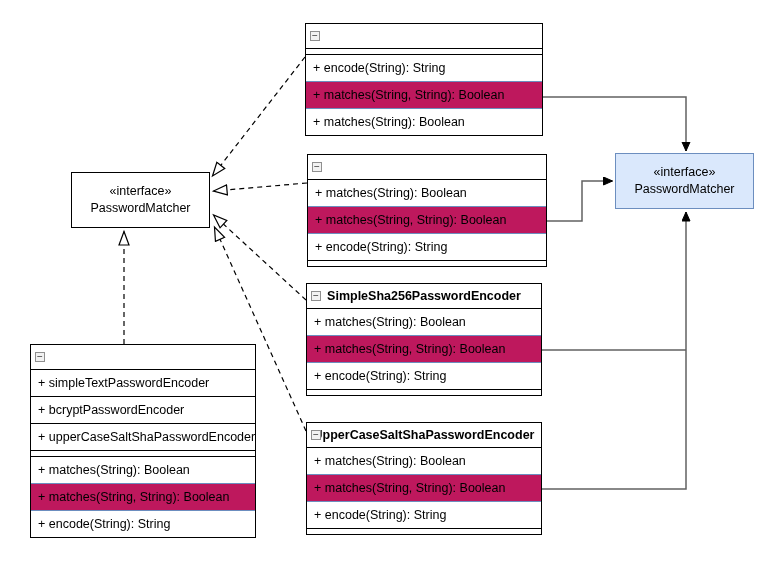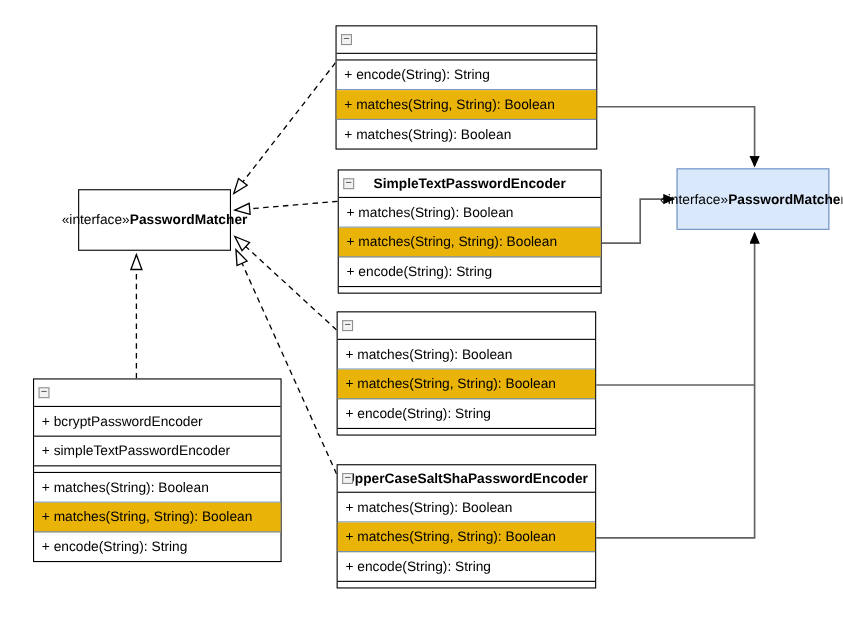--- a/index.html
+++ b/index.html
@@ -21,31 +21,31 @@
     border:1px solid #8f8f8f; background:#f2f2f2; color:#333;
     font-size:10px; line-height:8px; text-align:center; font-weight:400;
   }
   .sep  { height:5px; border-bottom:1px solid #000; }  
   .sepb { height:5px; }                                 
   .row {
     height:26px; line-height:26px; padding-left:7px;
     border-bottom:1px solid #000; white-space:nowrap; overflow:hidden;
   }
   .row:last-child { border-bottom:none; }
-  .row.hl  { background:#eab308; border-bottom:1px solid #6c8ebf; }
+  .row.hl  { background:#be185d; border-bottom:1px solid #6c8ebf; }
   .row.pre { border-bottom-color:#6c8ebf; }
 
   
   .iface {
     position:absolute; box-sizing:border-box; border:1px solid #000; background:#fff;
-    display:flex; align-items:center; justify-content:center;
+    display:flex; flex-direction:column; align-items:center; justify-content:center;
     line-height:17px; text-align:center;
   }
   .iface.blue { background:#dae8fc; border-color:#6c8ebf; }
-  .iface .nm  { font-weight:700; }
+  .iface .nm  { font-weight:400; }
 </style>
 </head>
 <body>
 
 <div class="canvas">
 
   <svg class="wires" width="766" height="568" viewBox="0 0 766 568">
     <defs>
       <marker id="mTri" markerUnits="userSpaceOnUse" markerWidth="17" markerHeight="14" refX="14.5" refY="6" orient="auto">
         <path d="M1,1 L14.5,6 L1,11 Z" fill="#ffffff" stroke="#000000" stroke-width="1.2"></path>
@@ -87,31 +87,31 @@
     </div>
     <div class="sep"></div>
     <div class="row pre">+ encode(String): String</div>
     <div class="row hl">+ matches(String, String): Boolean</div>
     <div class="row">+ matches(String): Boolean</div>
   </div>
 
   <div class="cls" style="left:307px; top:154px; width:240px;">
     <div class="cls-title">
       <span class="collapse">−</span>
-      <span>SimpleTextPasswordEncoder</span>
     </div>
     <div class="row pre">+ matches(String): Boolean</div>
     <div class="row hl">+ matches(String, String): Boolean</div>
     <div class="row" style="border-bottom:1px solid #000;">+ encode(String): String</div>
     <div class="sepb"></div>
   </div>
 
   <div class="cls" style="left:306px; top:283px; width:236px;">
     <div class="cls-title">
       <span class="collapse">−</span>
+      <span>SimpleSha256PasswordEncoder</span>
     </div>
     <div class="row pre">+ matches(String): Boolean</div>
     <div class="row hl">+ matches(String, String): Boolean</div>
     <div class="row" style="border-bottom:1px solid #000;">+ encode(String): String</div>
     <div class="sepb"></div>
   </div>
 
   <div class="cls" style="left:306px; top:422px; width:236px;">
     <div class="cls-title">
       <span class="collapse">−</span>
@@ -120,21 +120,22 @@
     <div class="row pre">+ matches(String): Boolean</div>
     <div class="row hl">+ matches(String, String): Boolean</div>
     <div class="row" style="border-bottom:1px solid #000;">+ encode(String): String</div>
     <div class="sepb"></div>
   </div>
 
   <div class="cls" style="left:30px; top:344px; width:226px;">
     <div class="cls-title">
       <span class="collapse">−</span>
     </div>
+    <div class="row">+ simpleTextPasswordEncoder</div>
     <div class="row">+ bcryptPasswordEncoder</div>
-    <div class="row">+ simpleTextPasswordEncoder</div>
+    <div class="row">+ upperCaseSaltShaPasswordEncoder</div>
     <div class="sep"></div>
     <div class="row pre">+ matches(String): Boolean</div>
     <div class="row hl">+ matches(String, String): Boolean</div>
     <div class="row">+ encode(String): String</div>
   </div>
 
 </div>
 
 </body></html>

